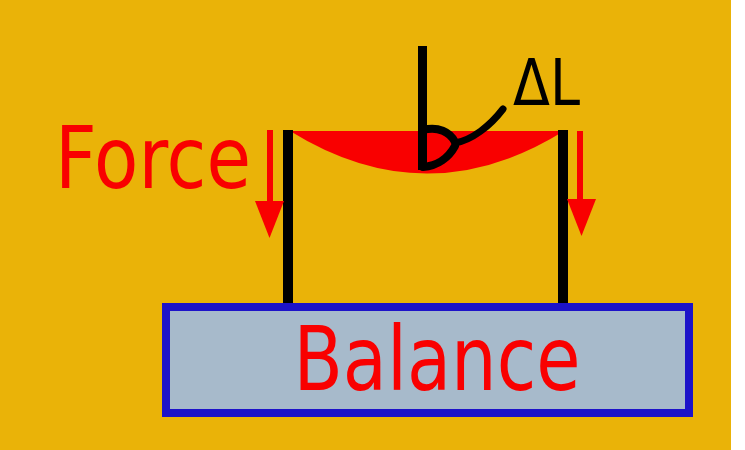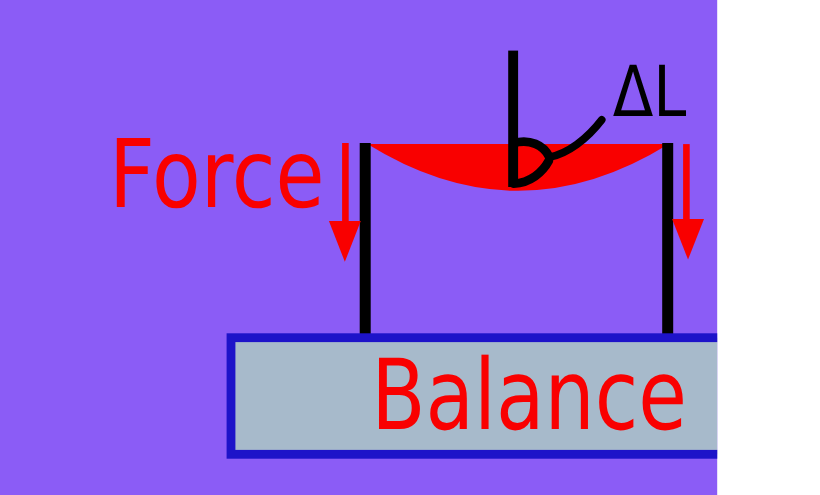--- a/index.html
+++ b/index.html
@@ -7,25 +7,24 @@
     padding: 0;
     background: #ffffff;
   }
   body {
     width: 745px;
     height: 450px;
     font-family: "DejaVu Sans", sans-serif;
   }
   .canvas {
     position: relative;
-    width: 608px;
+    width: 731px;
     height: 450px;
-    background: #8b5cf6;
+    background: #eab308;
     overflow: hidden;
-    padding-left: 44px;
   }
   svg {
     display: block;
   }
   svg text {
     font-family: "DejaVu Sans", sans-serif;
   }
 </style>
 </head>
 <body>

